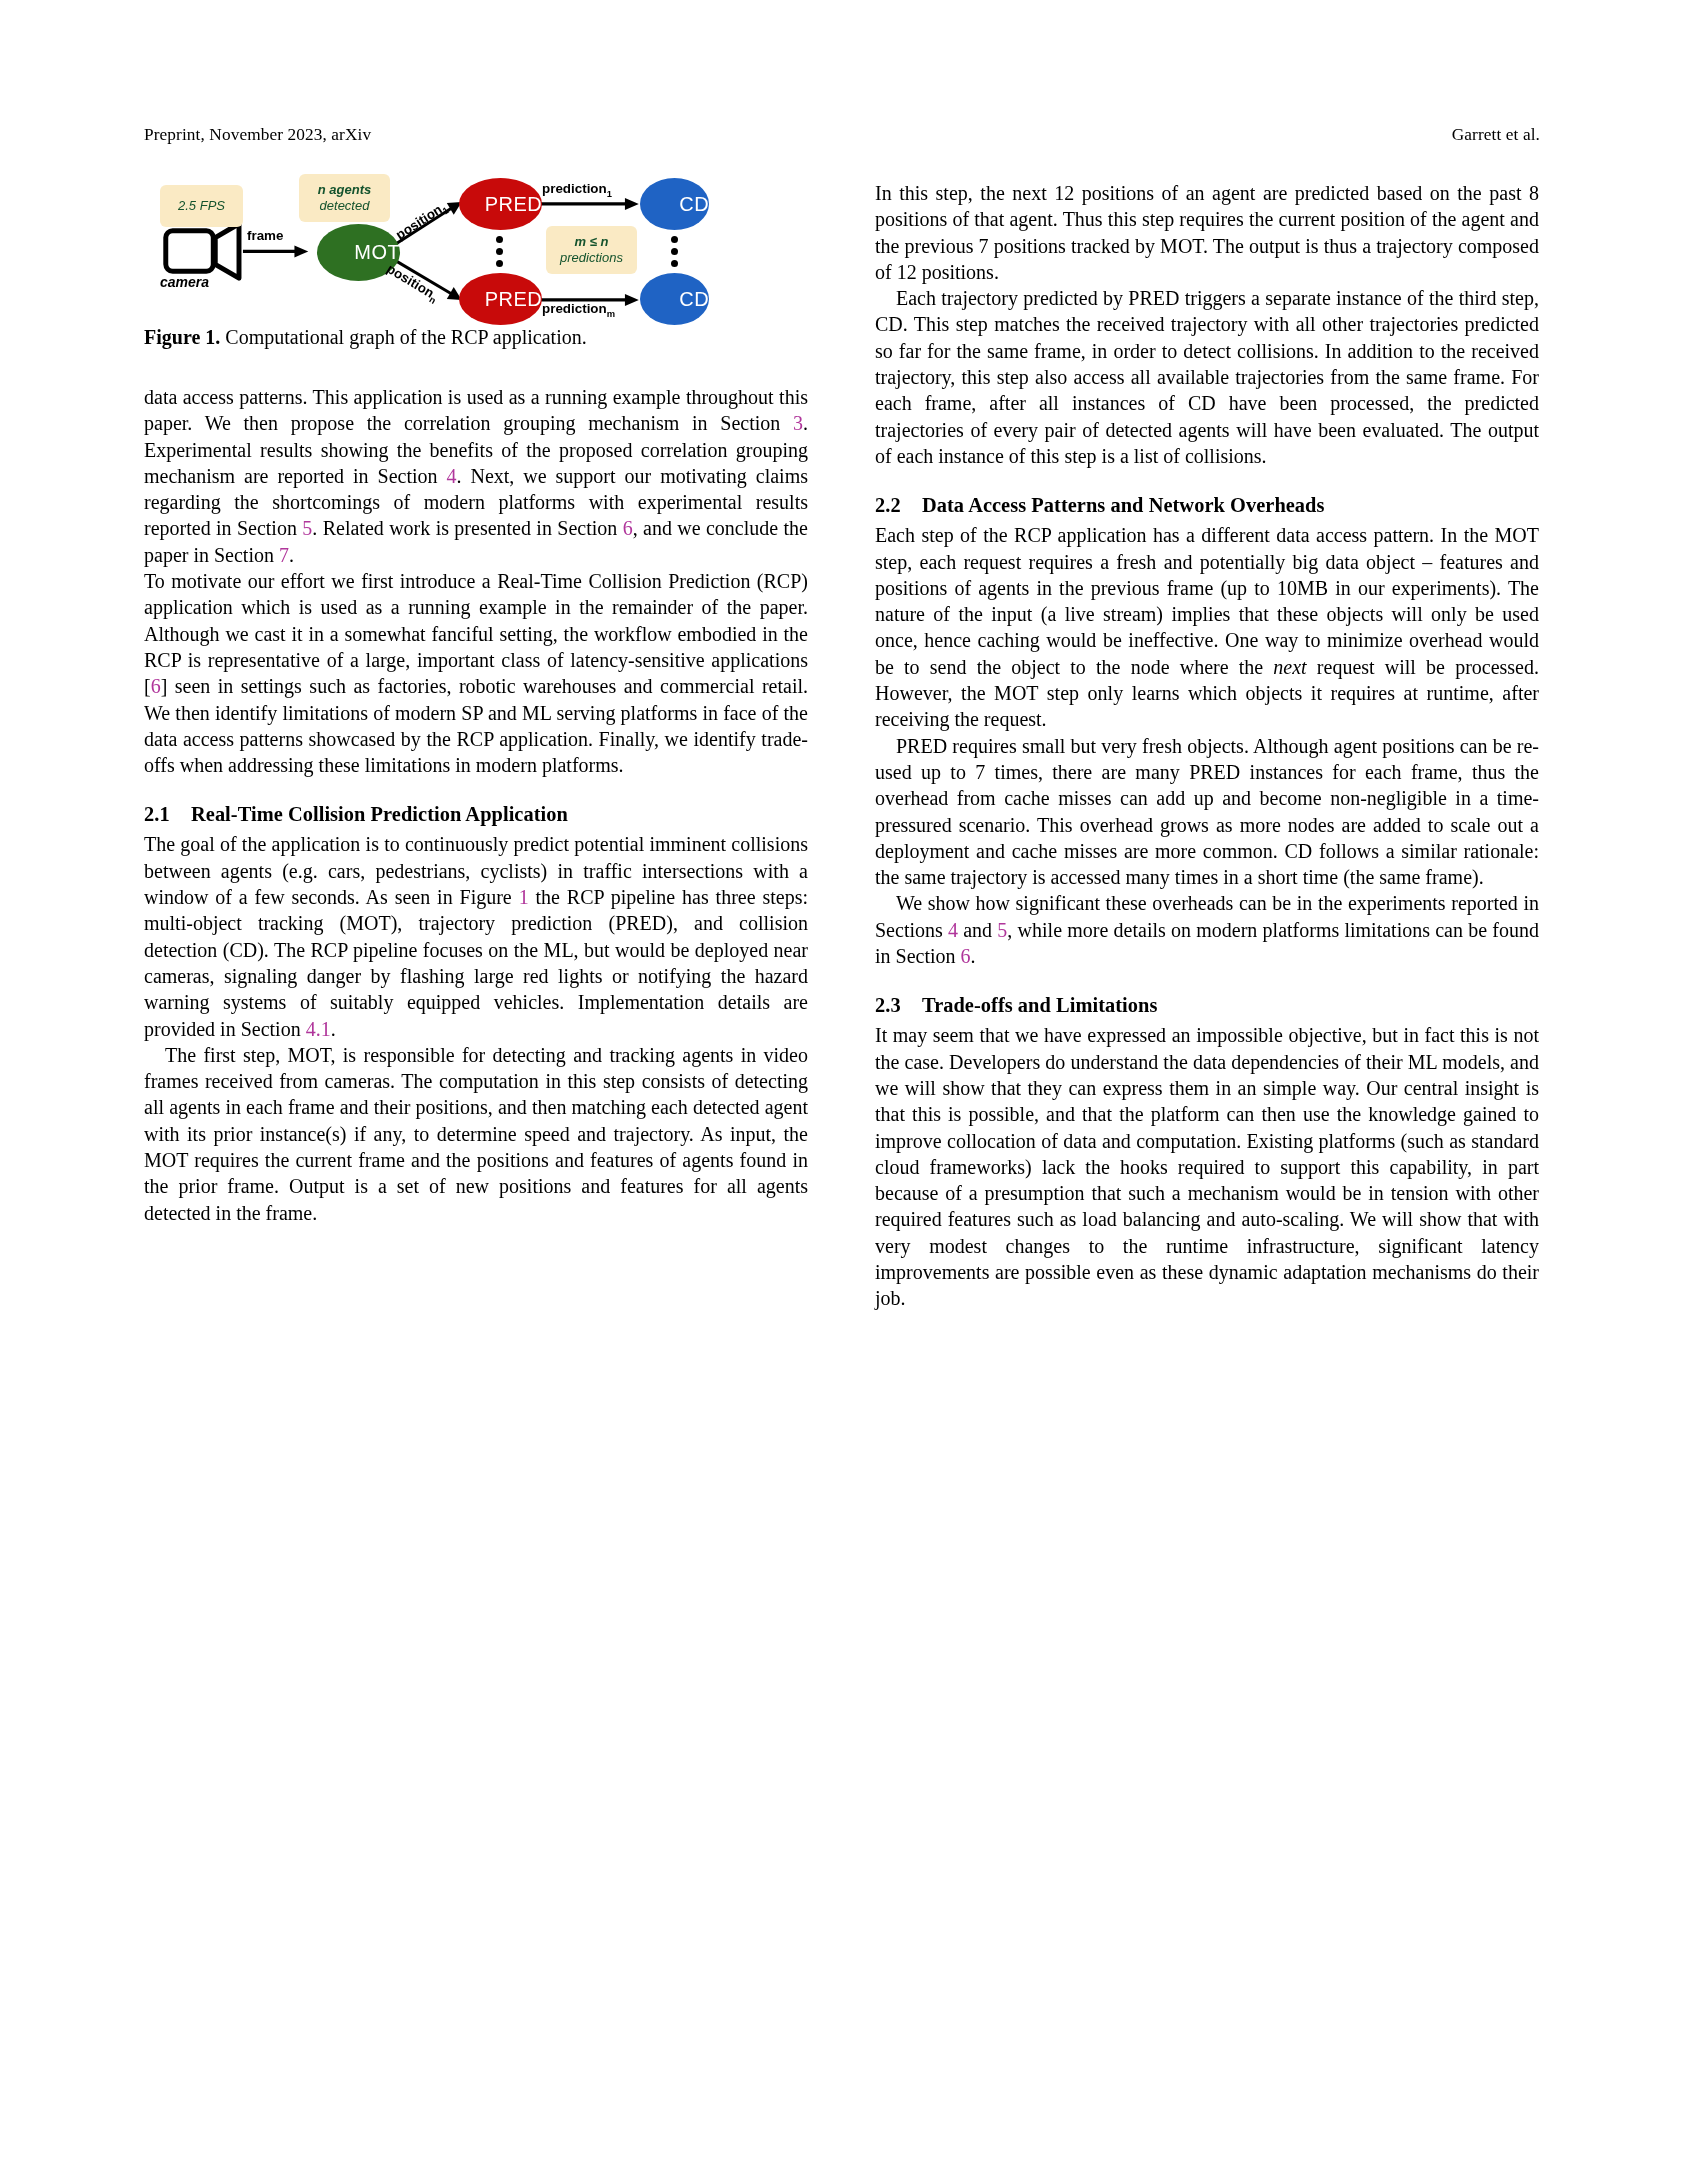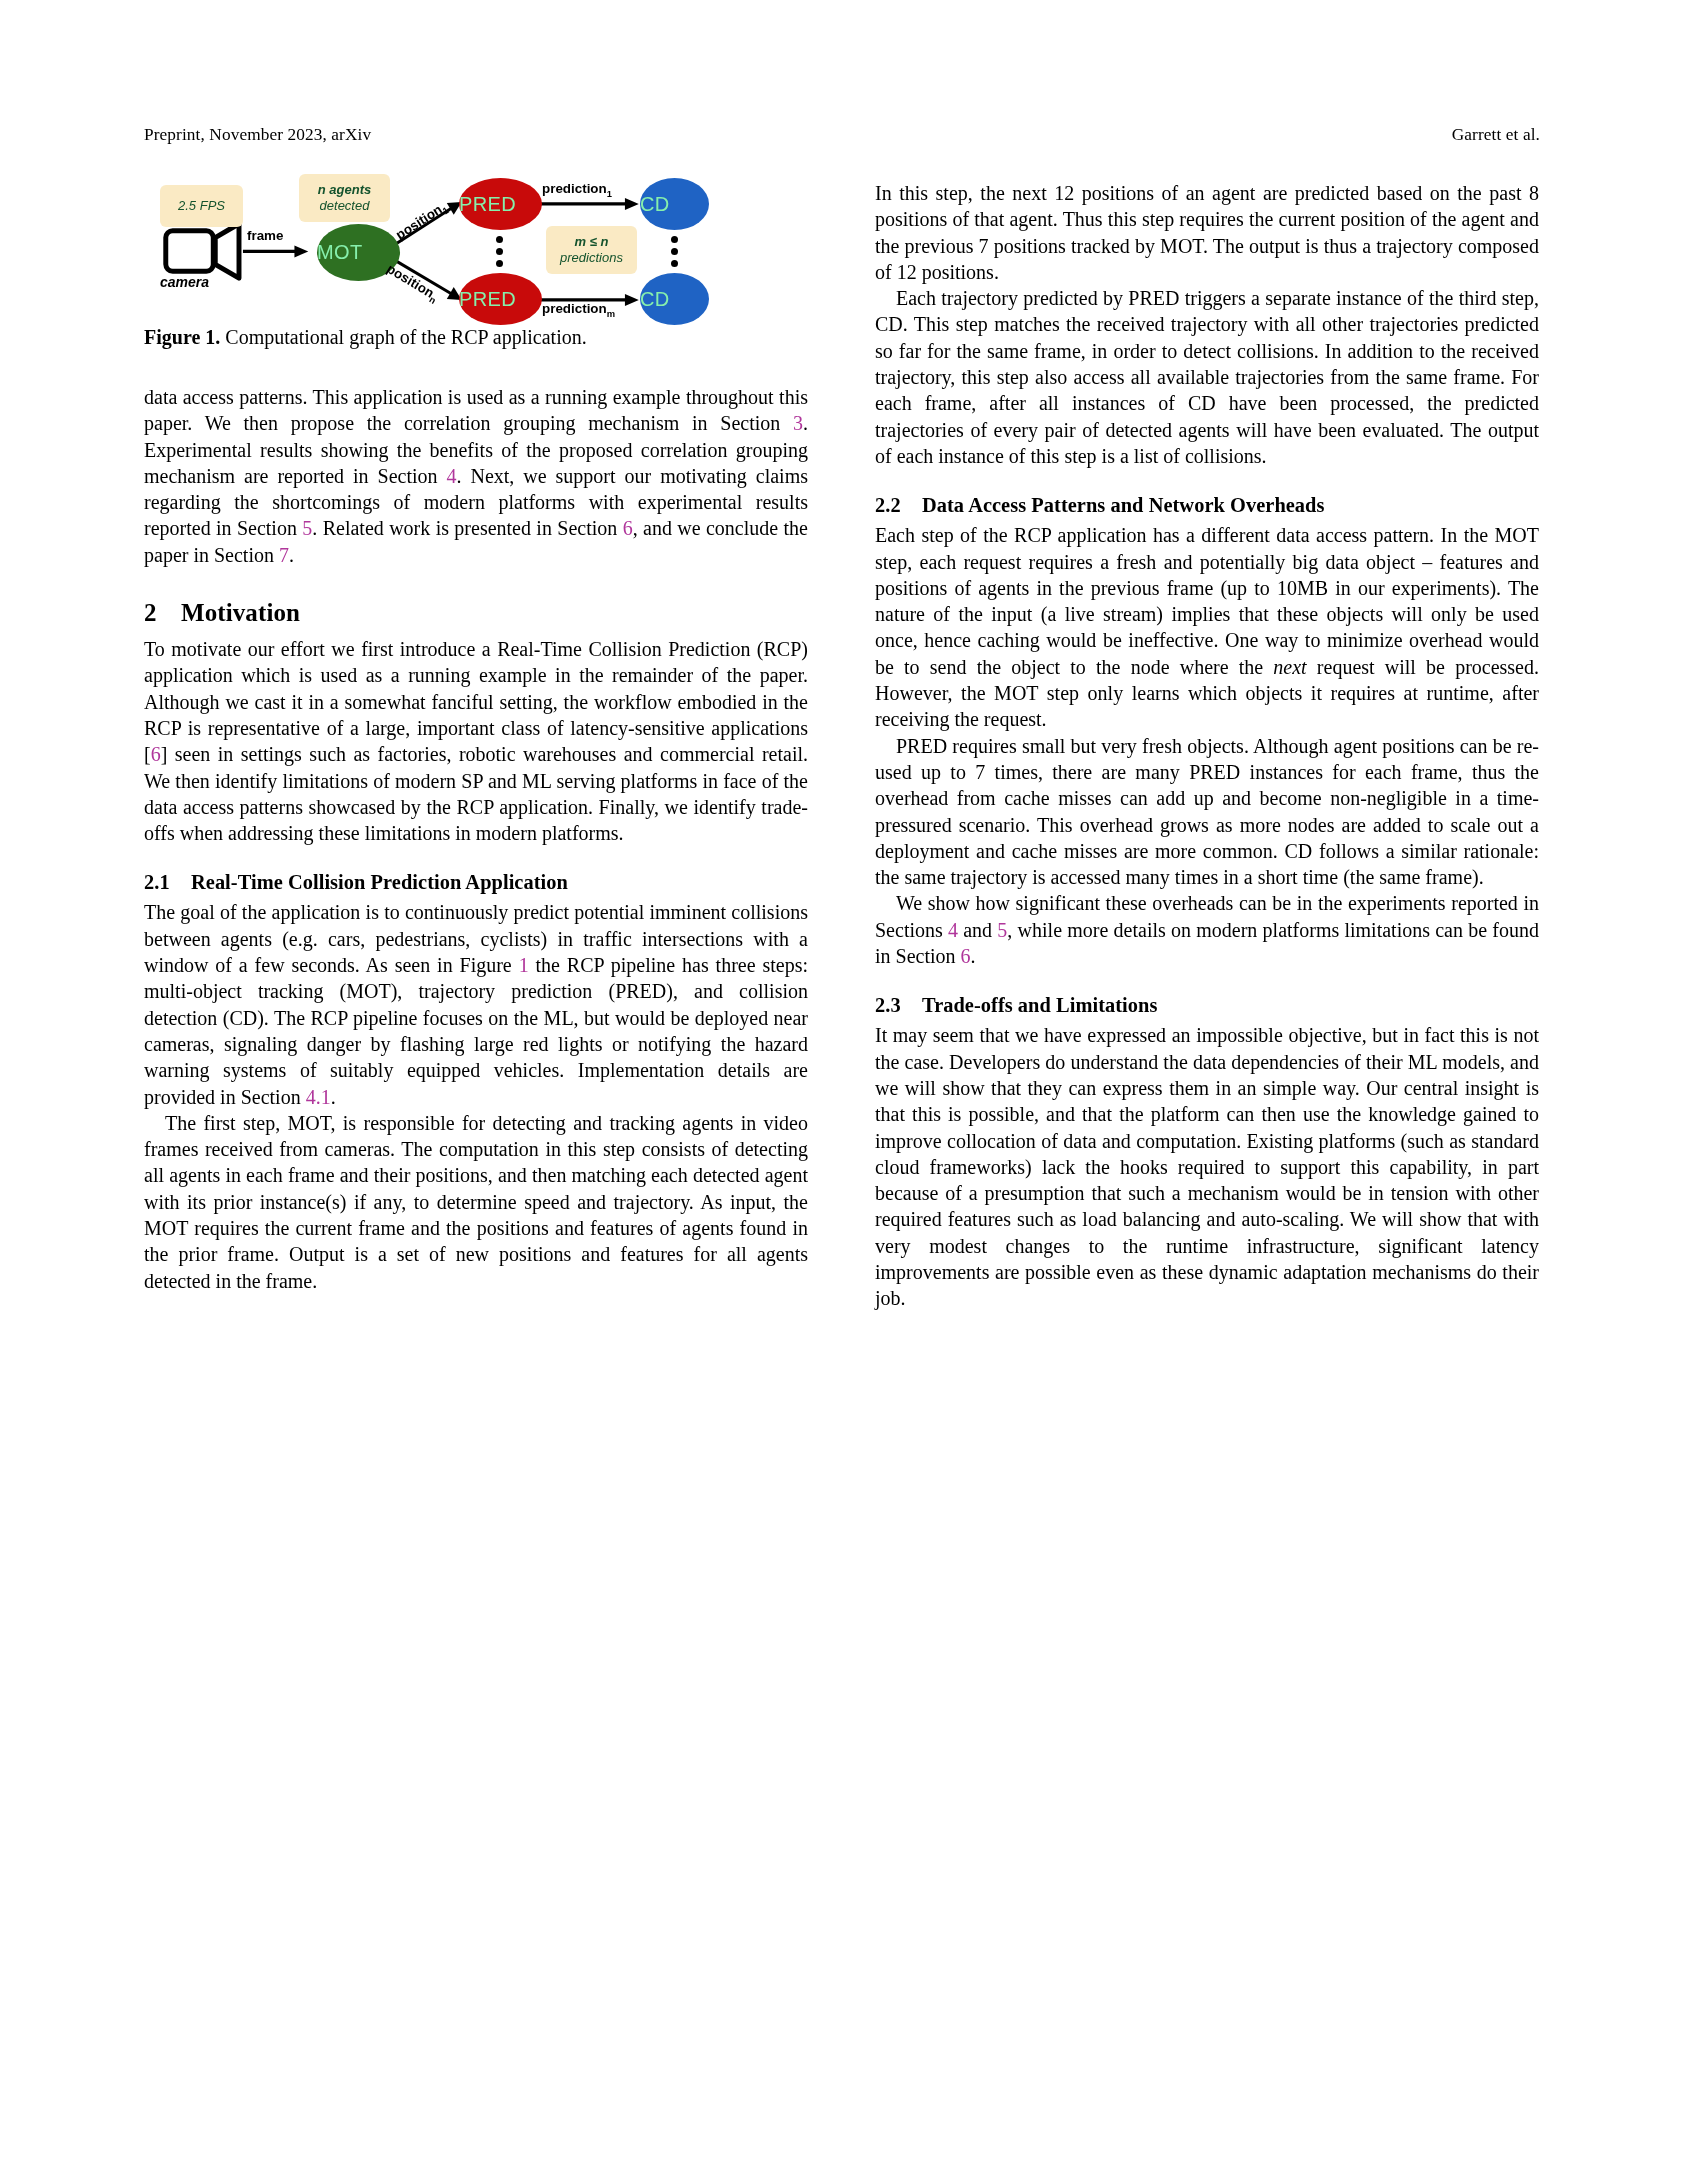--- a/index.html
+++ b/index.html
@@ -53,23 +53,23 @@
   .figure-art {
     position: relative;
     width: 664px;
     height: 134px;
     margin: 0 0 4px 0;
   }
   .node {
     position: absolute;
     display: flex;
     align-items: center;
-    justify-content: flex-start;
+    justify-content: flex-end;
     border-radius: 50%;
-    color: #86efac;
+    color: #ffffff;
     font-family: "Liberation Sans", "DejaVu Sans", sans-serif;
     font-size: 20px;
     letter-spacing: 0.4px;
   }
   .node.mot  { background: #2e7022; }
   .node.pred { background: #c80a0a; }
   .node.cd   { background: #1f63c4; }
 
   .annot {
     position: absolute;
@@ -251,21 +251,20 @@
 
         <div class="fig-caption">
           <b>Figure 1.</b><span> Computational graph of the RCP application.</span>
         </div>
       </div>
 
       <div class="spacer-fig"></div>
 
       <p class="body"><span>data access patterns. This application is used as a running example throughout this paper. We then propose the correlation grouping mechanism in Section </span><span class="lnk">3</span><span>. Experimental results showing the benefits of the proposed correlation grouping mechanism are reported in Section </span><span class="lnk">4</span><span>. Next, we support our motivating claims regarding the shortcomings of modern platforms with experimental results reported in Section </span><span class="lnk">5</span><span>. Related work is presented in Section </span><span class="lnk">6</span><span>, and we conclude the paper in Section </span><span class="lnk">7</span><span>.</span></p>
 
-      <h2 class="sec"><span class="num">2</span><span>Motivation</span></h2>
 
       <p class="body"><span>To motivate our effort we first introduce a Real-Time Collision Prediction (RCP) application which is used as a running example in the remainder of the paper. Although we cast it in a somewhat fanciful setting, the workflow embodied in the RCP is representative of a large, important class of latency-sensitive applications [</span><span class="lnk">6</span><span>] seen in settings such as factories, robotic warehouses and commercial retail. We then identify limitations of modern SP and ML serving platforms in face of the data access patterns showcased by the RCP application. Finally, we identify trade-offs when addressing these limitations in modern platforms.</span></p>
 
       <h3 class="subsec"><span class="num">2.1</span><span>Real-Time Collision Prediction Application</span></h3>
 
       <p class="body"><span>The goal of the application is to continuously predict potential imminent collisions between agents (e.g. cars, pedestrians, cyclists) in traffic intersections with a window of a few seconds. As seen in Figure </span><span class="lnk">1</span><span> the RCP pipeline has three steps: multi-object tracking (MOT), trajectory prediction (PRED), and collision detection (CD). The RCP pipeline focuses on the ML, but would be deployed near cameras, signaling danger by flashing large red lights or notifying the hazard warning systems of suitably equipped vehicles. Implementation details are provided in Section </span><span class="lnk">4.1</span><span>.</span></p>
 
       <p class="body indent">The first step, MOT, is responsible for detecting and tracking agents in video frames received from cameras. The computation in this step consists of detecting all agents in each frame and their positions, and then matching each detected agent with its prior instance(s) if any, to determine speed and trajectory. As input, the MOT requires the current frame and the positions and features of agents found in the prior frame. Output is a set of new positions and features for all agents detected in the frame.</p>
 
     </div>

